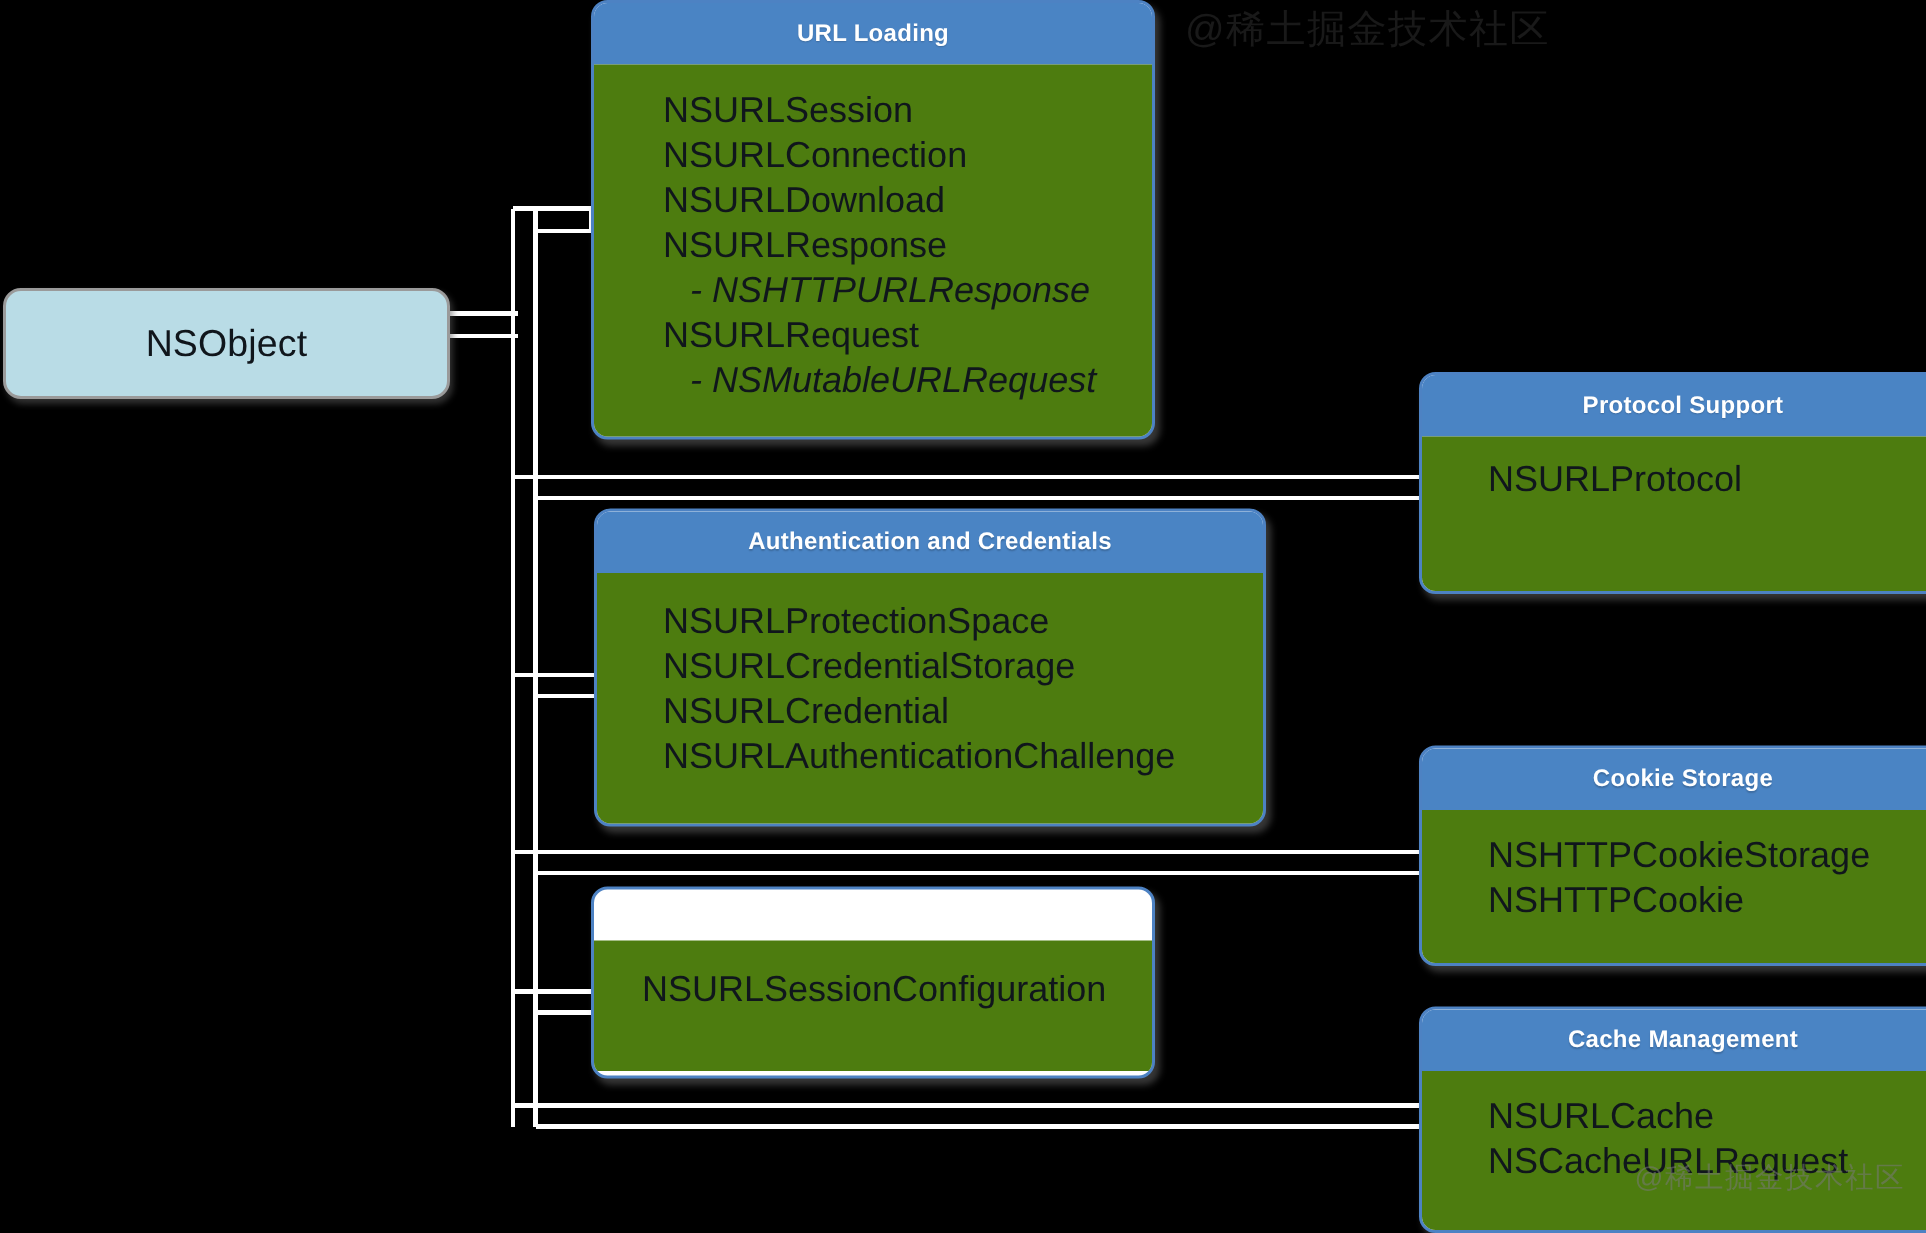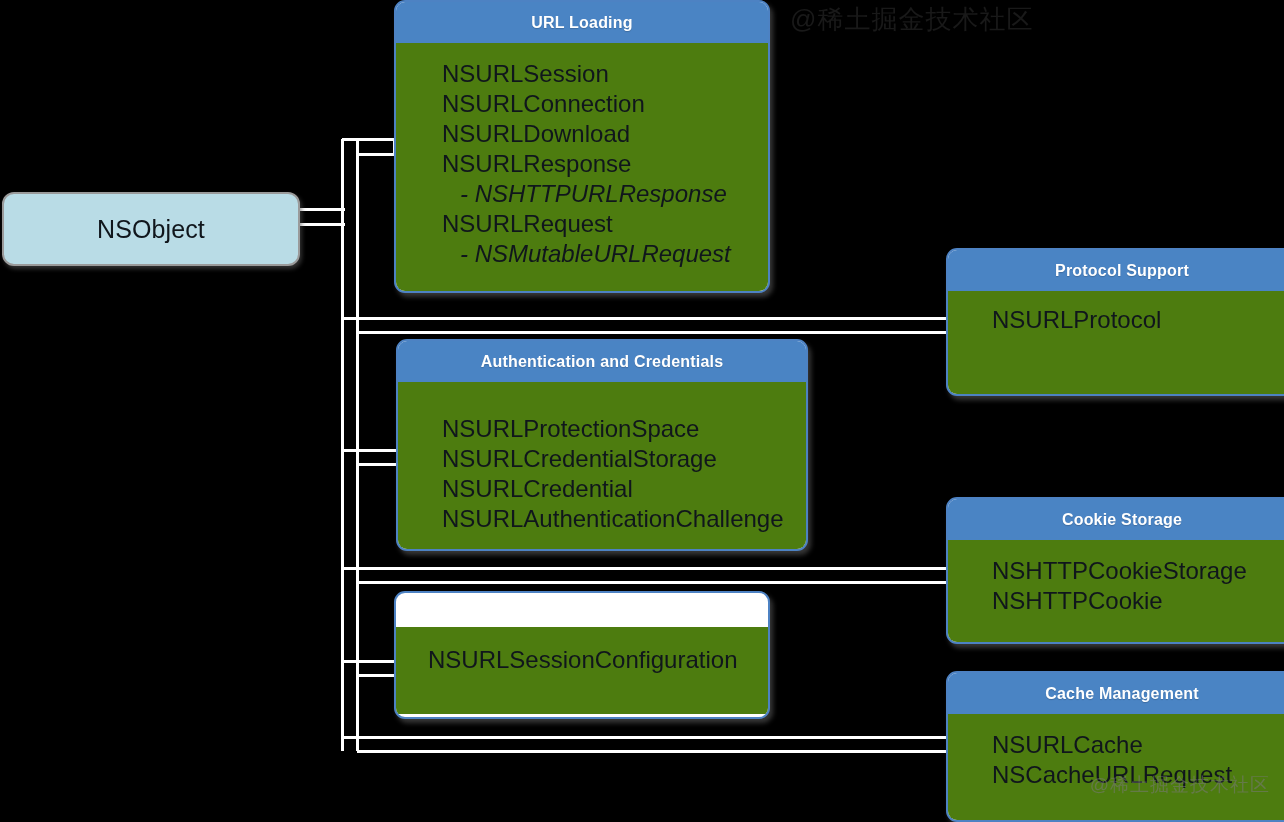--- a/index.html
+++ b/index.html
@@ -64,22 +64,22 @@
   }
   .group .body .cls.sub{padding-left:18px;font-style:italic;}
 
   
   #box-url-loading{left:394px;top:0px;width:376px;height:293px;border-top-left-radius:11px;border-top-right-radius:11px;}
   #box-url-loading .body{height:252px;padding-top:16px;}
 
   #box-protocol{left:946px;top:248px;width:352px;height:148px;}
   #box-protocol .body{height:107px;padding-top:14px;padding-left:44px;}
 
-  #box-auth{left:396px;top:339px;width:412px;height:212px;}
-  #box-auth .body{height:171px;padding-top:32px;padding-left:44px;}
+  #box-auth{left:396px;top:339px;width:448px;height:212px;}
+  #box-auth .body{height:171px;padding-top:18px;padding-left:44px;}
 
   #box-cookie{left:946px;top:497px;width:352px;height:147px;}
   #box-cookie .body{height:106px;padding-top:16px;padding-left:44px;}
 
   #box-config{left:394px;top:591px;width:376px;height:128px;}
   #box-config .body{height:87px;padding-top:18px;padding-left:32px;margin-top:34px;}
 
   #box-cache{left:946px;top:671px;width:352px;height:151px;}
   #box-cache .body{height:110px;padding-top:16px;padding-left:44px;}
 

